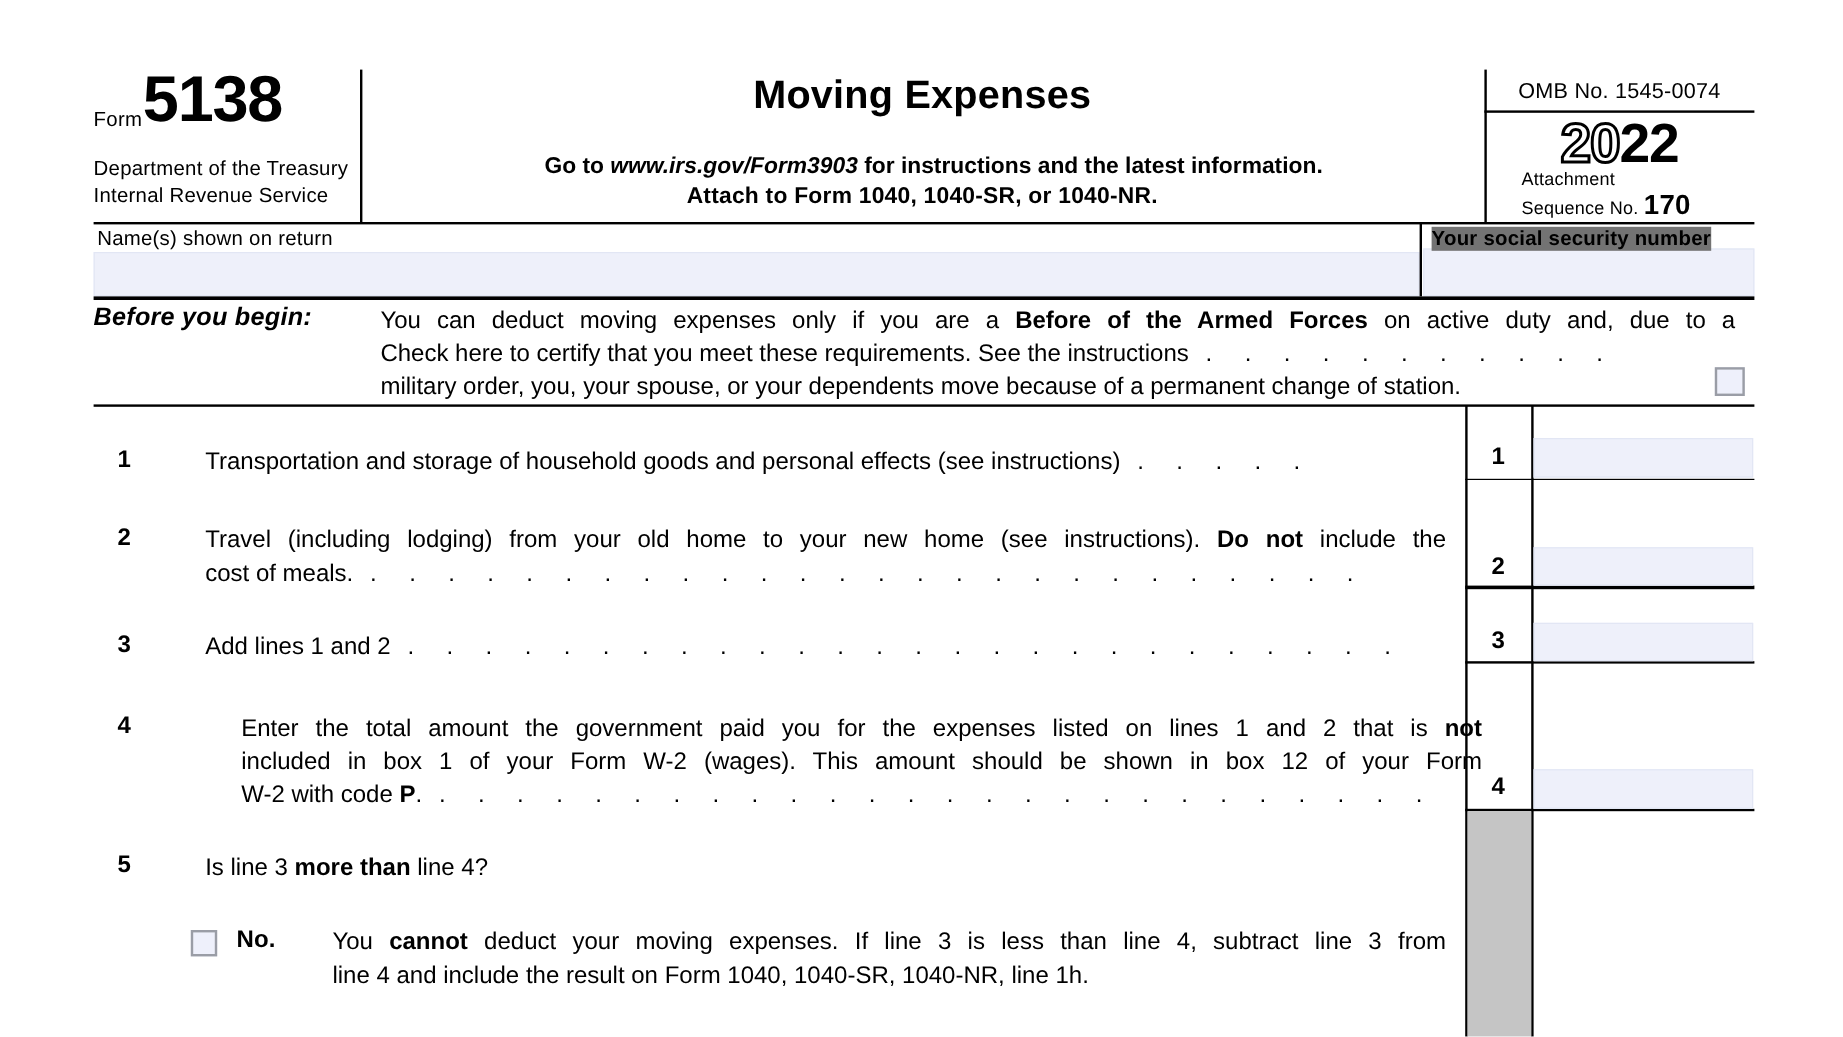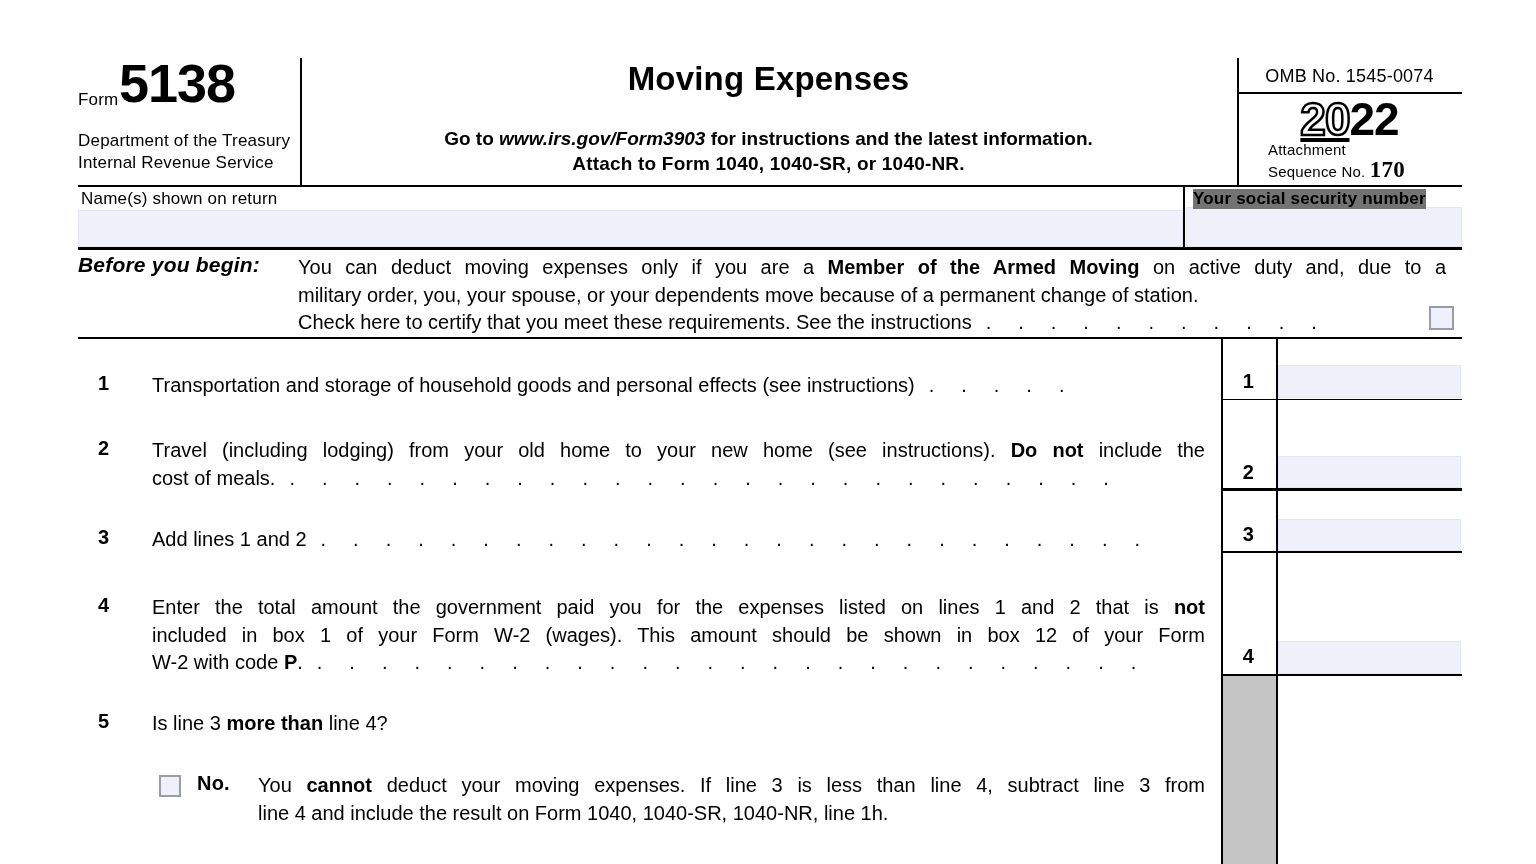--- a/index.html
+++ b/index.html
@@ -1,32 +1,32 @@
 <!DOCTYPE html>
 <html style="--field-blue: #eef0fa; --checkbox-blue: #eef0fb; --checkbox-border: #9a9da6; --gray-bar: #c5c5c5; --border-black: #000000;"><head>
 <meta charset="utf-8">
 <style>
   html,body{margin:0;padding:0;background:#fff;}
   .page{position:relative;width:1536px;height:864px;background:#fff;overflow:hidden;
         font-family:"Liberation Sans", sans-serif;color:#000;}
   .t{position:absolute;white-space:nowrap;letter-spacing:0.2px;}
   .lines{position:absolute;}
-  .lines .line{line-height:27.6px;}
+  .lines .line{line-height:27.6px;padding-left:19px;}
   .center .line{text-align:center;}
   .just{text-align:justify;text-align-last:justify;}
   .dots{letter-spacing:27px;margin-left:14px;font-weight:normal !important;}
   .hline,.vline{position:absolute;background:#000;}
   .bluefield{position:absolute;background:var(--field-blue,#eef0fa);border:1px solid #e2e6f4;box-sizing:border-box;}
   .checkbox{position:absolute;background:var(--checkbox-blue,#eef0fb);border:2px solid var(--checkbox-border,#9a9da6);box-sizing:border-box;}
   .graybar{position:absolute;background:var(--gray-bar,#c5c5c5);}
   .numcell{position:absolute;left:1221px;width:55px;text-align:center;font-weight:bold;font-size:20px;}
   .itemnum{position:absolute;left:98px;width:34px;font-weight:bold;font-size:20px;}
   .itemtext{left:152px;width:1053px;font-size:20px;}
   .yr{font-size:46px;font-weight:bold;letter-spacing:-1px;line-height:46px;}
-  .yr-outline{color:#fff;text-decoration:underline;-webkit-text-stroke:2.5px #000;}
+  .yr-outline{color:#fff;-webkit-text-stroke:2.5px #000;}
 </style>
 </head>
 <body>
 
 <div class="page">
 
   <div class="vline" style="left:300px;top:58px;width:2px;height:127px;"></div>
   <div class="vline" style="left:1237px;top:58px;width:2px;height:127px;"></div>
   <div class="hline" style="left:1237px;top:92px;width:225px;height:2px;"></div>
   <div class="hline" style="left:78px;top:185px;width:1384px;height:2px;"></div>
@@ -38,34 +38,34 @@
 
   <div class="t" style="left:300px;top:60px;width:937px;text-align:center;font-size:33px;font-weight:bold;">Moving Expenses</div>
   <div class="lines center" style="left:300px;top:125px;width:937px;font-size:19px;">
       <div class="line"><span style="font-weight: bold;">Go to </span><span style="font-weight: bold; font-style: italic;">www.irs.gov/Form3903</span><span style="font-weight: bold;"> for instructions and the latest information.</span></div>
     </div>
   <div class="t" style="left:300px;top:153px;width:937px;text-align:center;font-size:19px;font-weight:bold;">Attach to Form 1040, 1040-SR, or 1040-NR.</div>
 
   <div class="t" style="left:1237px;top:66px;width:225px;text-align:center;font-size:18px;">OMB No. 1545-0074</div>
   <div class="t" style="left:1237px;top:96px;width:225px;text-align:center;"><span class="yr yr-outline">20</span><span class="yr">22</span></div>
   <div class="t" style="left:1268px;top:141px;font-size:15px;">Attachment</div>
-  <div class="t" style="left:1268px;top:157px;font-size:15px;"><span>Sequence No. </span><span style="font-size:23px;font-weight:bold;font-family:Liberation Serif, serif;">170</span></div>
+  <div class="t" style="left:1268px;top:157px;font-size:15px;"><span>Sequence No. </span><span style="font-size:23px;font-weight:bold;">170</span></div>
 
   <div class="bluefield" style="left:78px;top:210px;width:1105px;height:37px;"></div>
   <div class="t" style="left:81px;top:189px;font-size:17px;">Name(s) shown on return</div>
   <div class="vline" style="left:1183px;top:186px;width:2px;height:61px;"></div>
   <div class="bluefield" style="left:1186px;top:207px;width:276px;height:40px;"></div>
   <div class="t" style="left:1193px;top:189px;font-size:17px;font-weight:bold;background:#737373;">Your social security number</div>
   <div class="hline" style="left:78px;top:247px;width:1384px;height:3px;"></div>
 
   <div class="t" style="left:78px;top:253px;font-size:21px;font-weight:bold;font-style:italic;">Before you begin:</div>
   <div class="lines" style="left:298px;top:254px;width:1148px;font-size:20px;">
-      <div class="line just"><span>You can deduct moving expenses only if you are a </span><span style="font-weight: bold;">Member of the Armed Moving</span><span> on active duty and, due to a</span></div>
+      <div class="line just"><span>You can deduct moving expenses only if you are a </span><span style="font-weight: bold;">Before of the Armed Forces</span><span> on active duty and, due to a</span></div>
+      <div class="line"><span>Check here to certify that you meet these requirements. See the instructions</span><span class="dots">...........</span></div>
       <div class="line"><span>military order, you, your spouse, or your dependents move because of a permanent change of station.</span></div>
-      <div class="line"><span>Check here to certify that you meet these requirements. See the instructions</span><span class="dots">...........</span></div>
     </div>
   <div class="checkbox" style="left:1429px;top:306px;width:25px;height:24px;"></div>
   <div class="hline" style="left:78px;top:337px;width:1384px;height:2px;"></div>
 
   <div class="vline" style="left:1221px;top:338px;width:2px;height:526px;"></div>
   <div class="vline" style="left:1276px;top:338px;width:2px;height:526px;"></div>
   <div class="hline" style="left:1221px;top:399px;width:241px;height:1px;"></div>
   <div class="hline" style="left:1221px;top:488px;width:241px;height:3px;"></div>
   <div class="hline" style="left:1221px;top:551px;width:241px;height:2px;"></div>
   <div class="hline" style="left:1221px;top:674px;width:241px;height:2px;"></div>
@@ -87,21 +87,21 @@
   <div class="bluefield" style="left:1278px;top:456px;width:183px;height:32px;"></div>
 
   <div class="itemnum t" style="top:526px;">3</div>
   <div class="lines itemtext" style="top:526px;">
       <div class="line"><span>Add lines 1 and 2</span><span class="dots">..........................</span></div>
     </div>
   <div class="numcell t" style="top:523px;">3</div>
   <div class="bluefield" style="left:1278px;top:519px;width:183px;height:32px;"></div>
 
   <div class="itemnum t" style="top:594px;">4</div>
-  <div class="lines itemtext" style="top:594px;">
+  <div class="lines itemtext" style="top:594px;margin-left:30px;">
       <div class="line just"><span>Enter the total amount the government paid you for the expenses listed on lines 1 and 2 that is </span><span style="font-weight: bold;">not</span></div>
       <div class="line just"><span>included in box 1 of your Form W-2 (wages). This amount should be shown in box 12 of your Form</span></div>
       <div class="line"><span>W-2 with code </span><span style="font-weight: bold;">P</span><span>.</span><span class="dots">..........................</span></div>
     </div>
   <div class="numcell t" style="top:645px;">4</div>
   <div class="bluefield" style="left:1278px;top:641px;width:183px;height:33px;"></div>
 
   <div class="itemnum t" style="top:710px;">5</div>
   <div class="lines itemtext" style="top:710px;">
       <div class="line"><span>Is line 3 </span><span style="font-weight: bold;">more than</span><span> line 4?</span></div>

